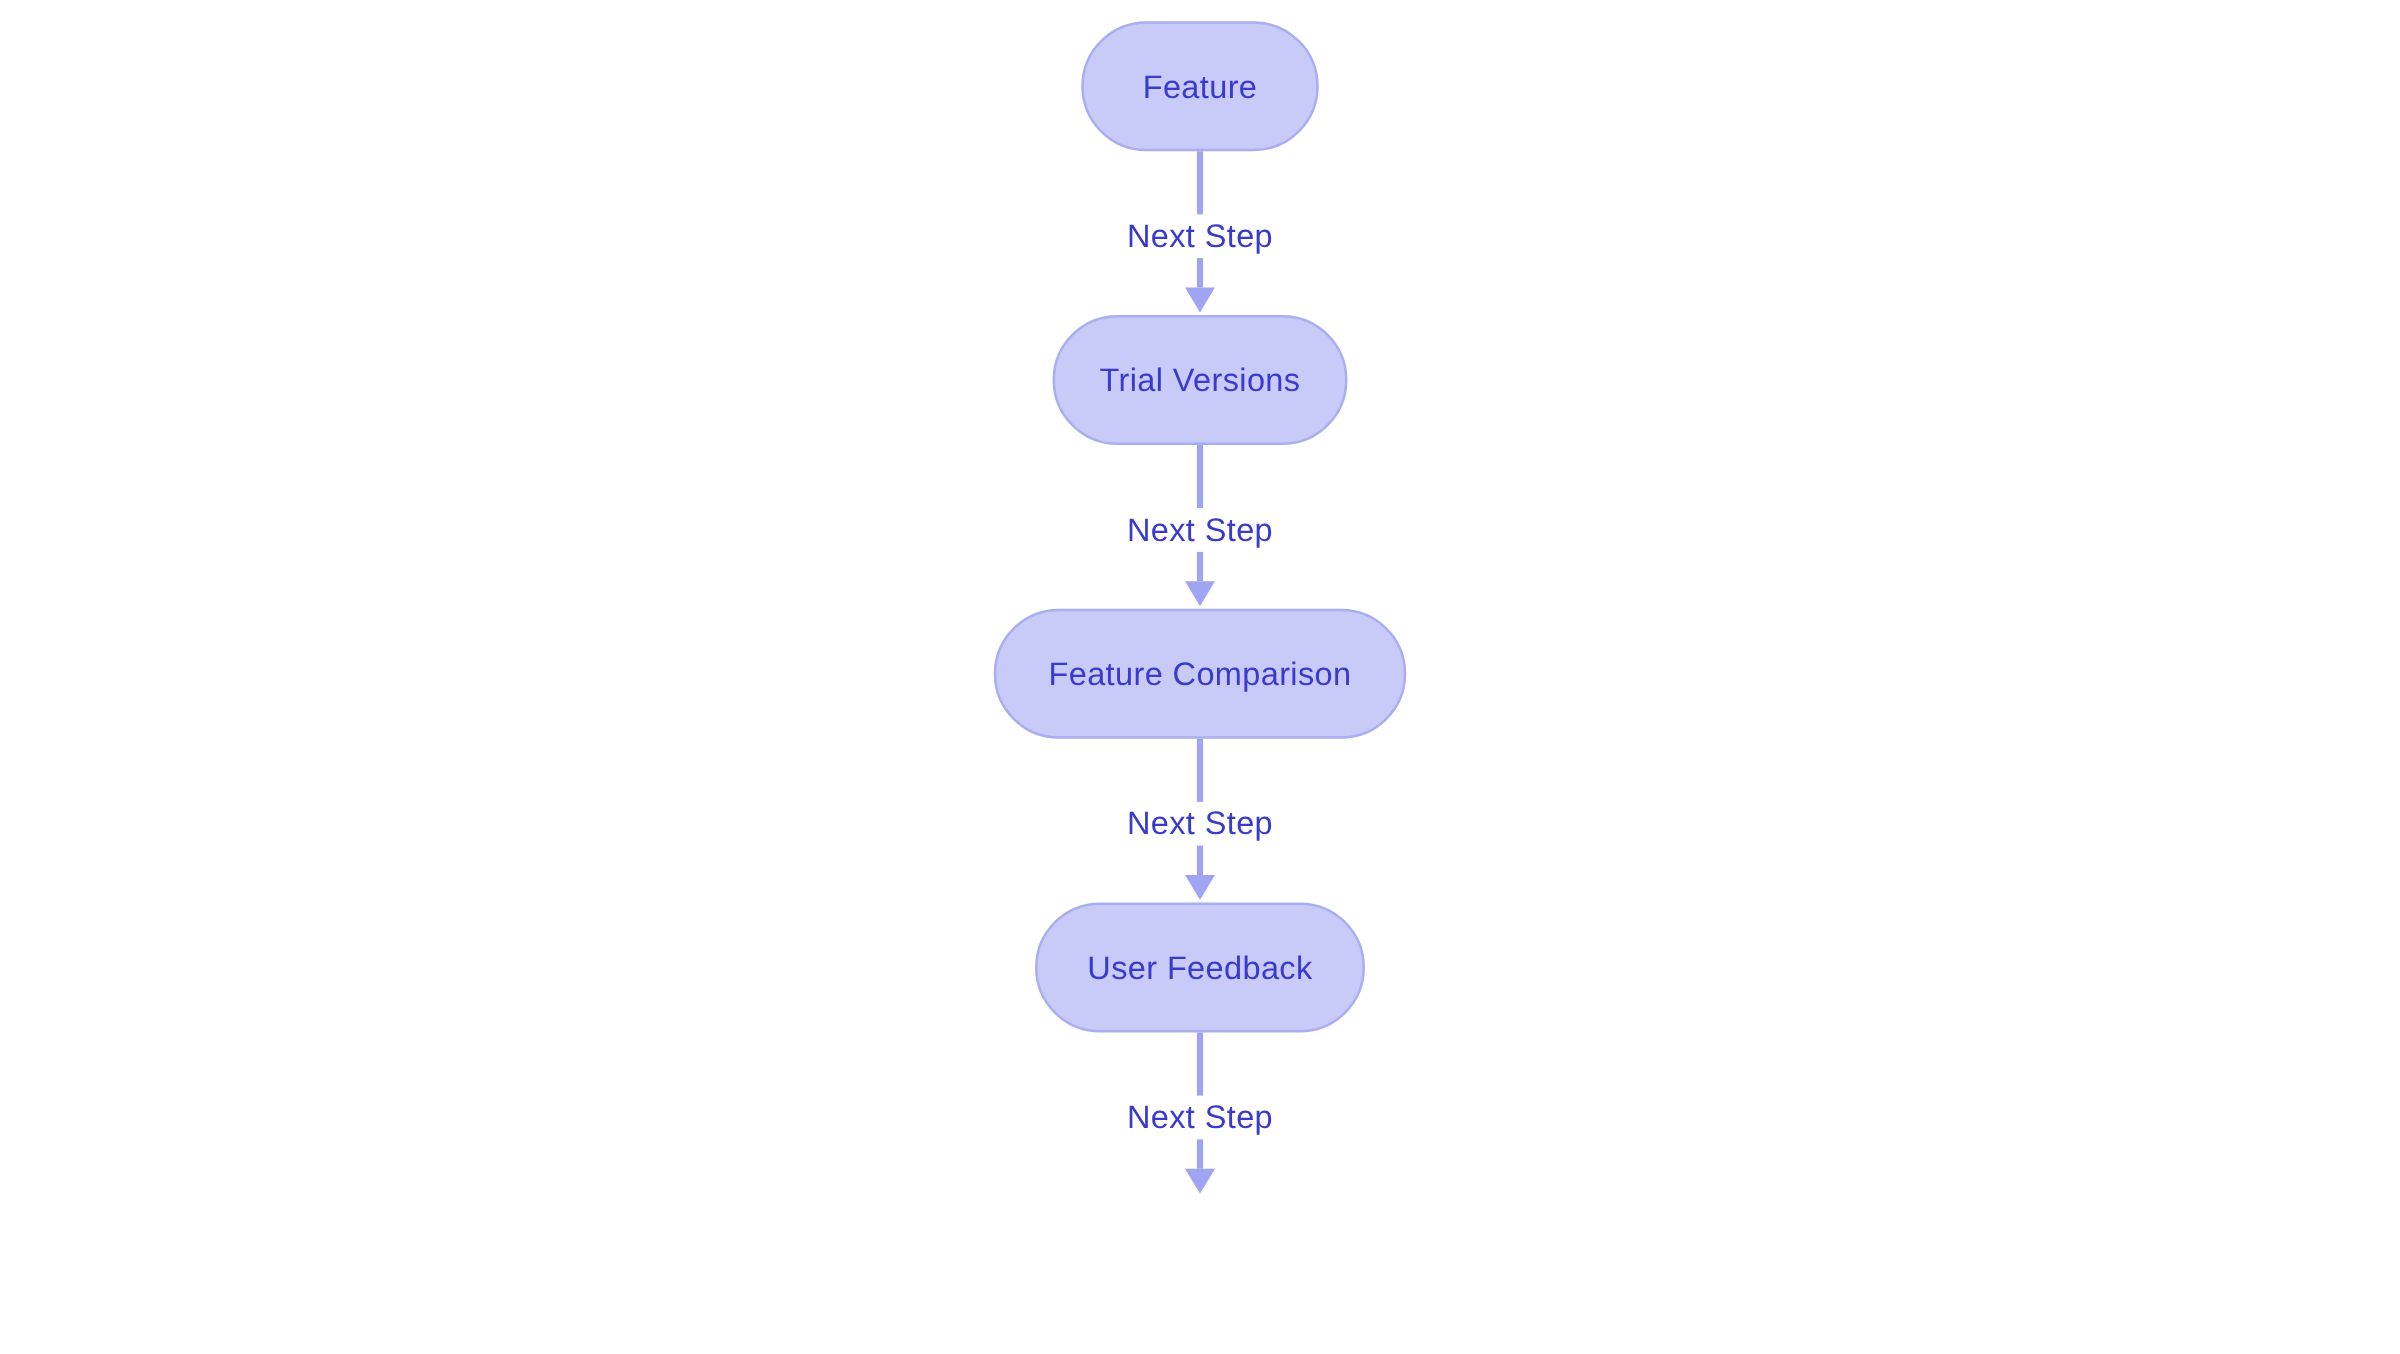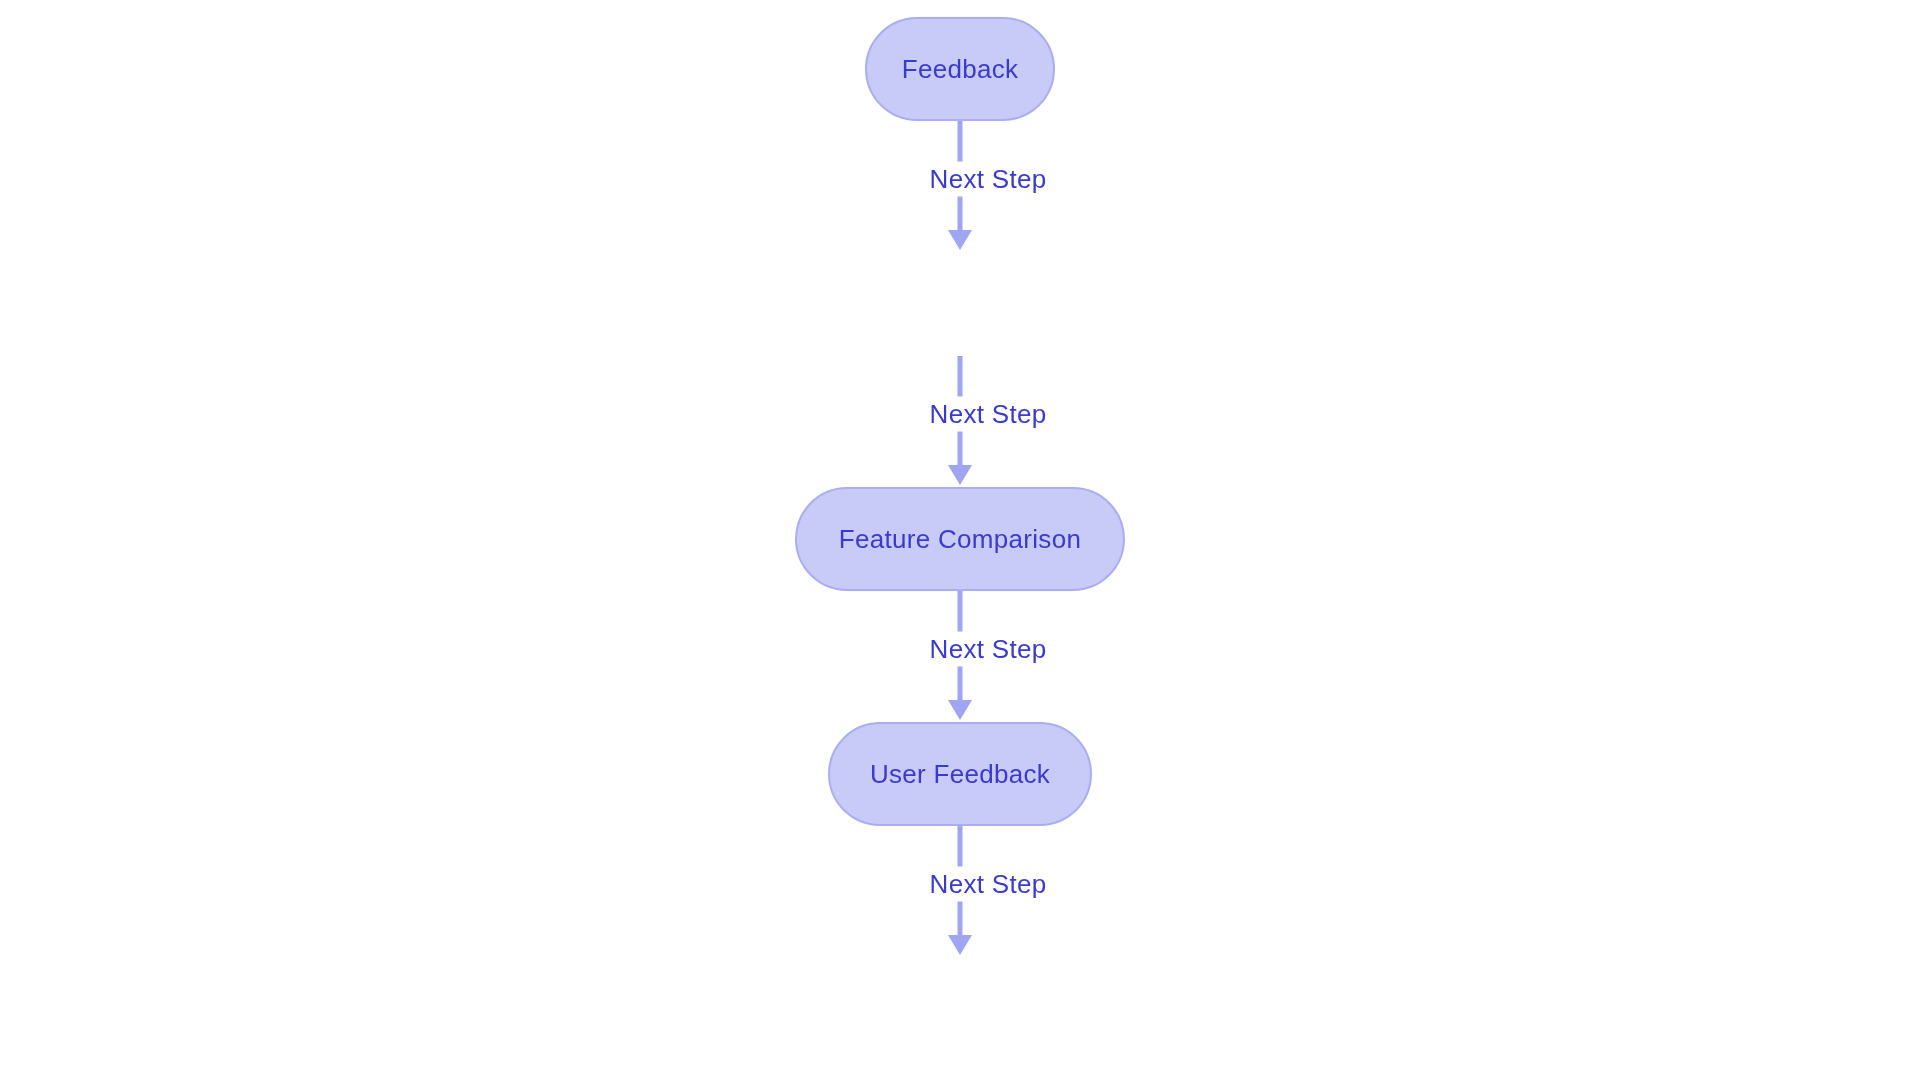--- a/index.html
+++ b/index.html
@@ -74,46 +74,48 @@
     top: 109px;
     width: 0;
     height: 0;
     border-left: 12px solid transparent;
     border-right: 12px solid transparent;
     border-top: 20px solid var(--edge);
   }
   .edge-label {
     position: absolute;
     left: 50%;
-    top: 58px;
+    top: 68px;
     transform: translate(-50%, -50%);
     background: var(--background);
     padding: 2px 8px;
     font-size: 26px;
     letter-spacing: 0.3px;
     color: var(--text);
     white-space: nowrap;
-    margin-left: 28px;
   }
 </style>
 </head>
 <body>
 
 <div class="stage">
 
   <div class="node n1">
-    <span class="node-label">Feedback</span>
+    <span class="node-label">Feature</span>
   </div>
 
   <div class="edge e1">
     <div class="edge-line"></div>
     <div class="edge-arrow"></div>
     <div class="edge-label">Next Step</div>
   </div>
 
+  <div class="node n2">
+    <span class="node-label">Trial Versions</span>
+  </div>
 
   <div class="edge e2">
     <div class="edge-line"></div>
     <div class="edge-arrow"></div>
     <div class="edge-label">Next Step</div>
   </div>
 
   <div class="node n3">
     <span class="node-label">Feature Comparison</span>
   </div>

